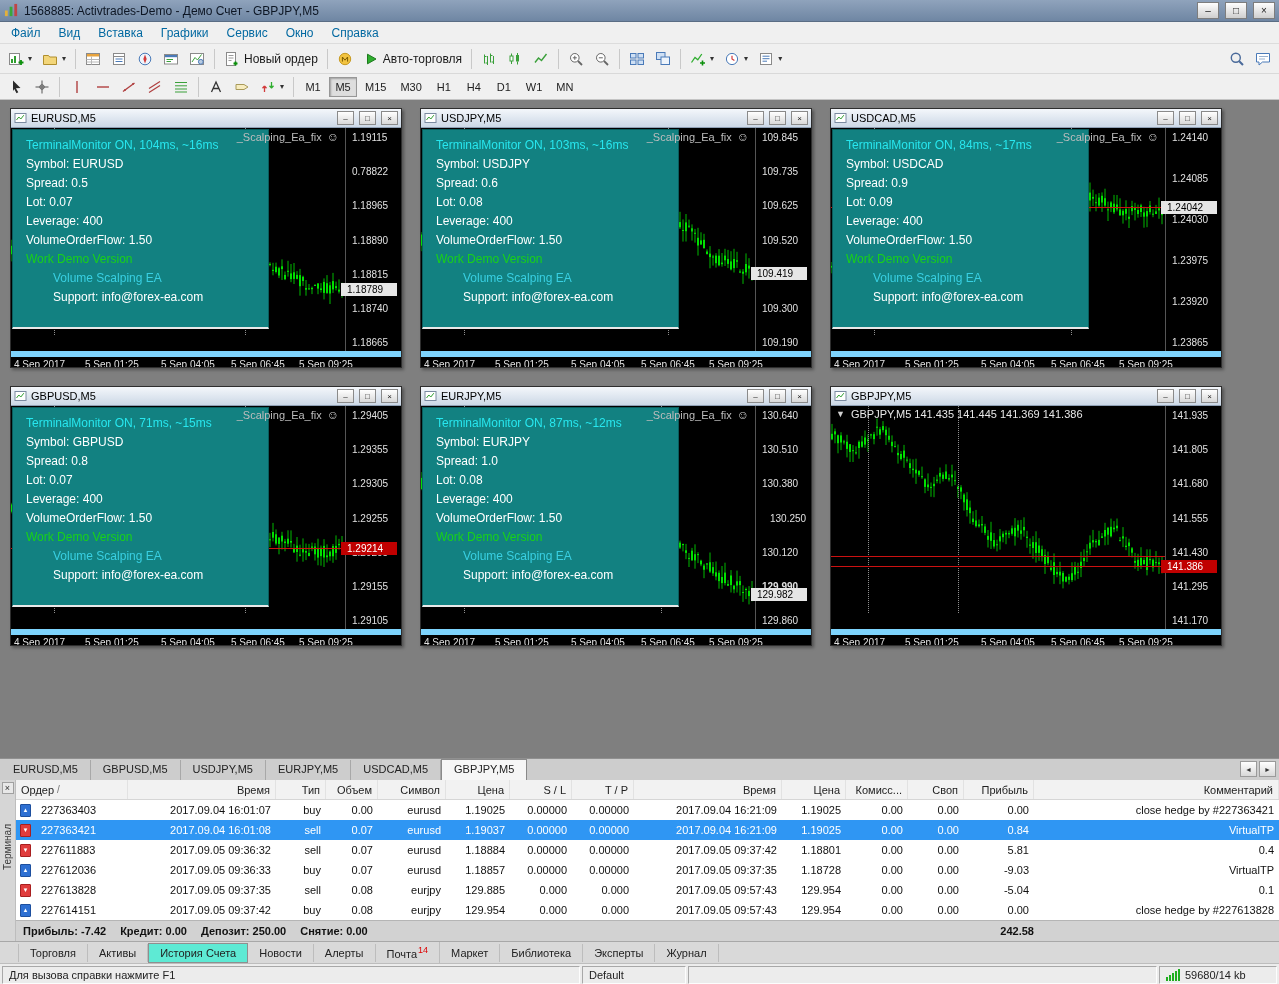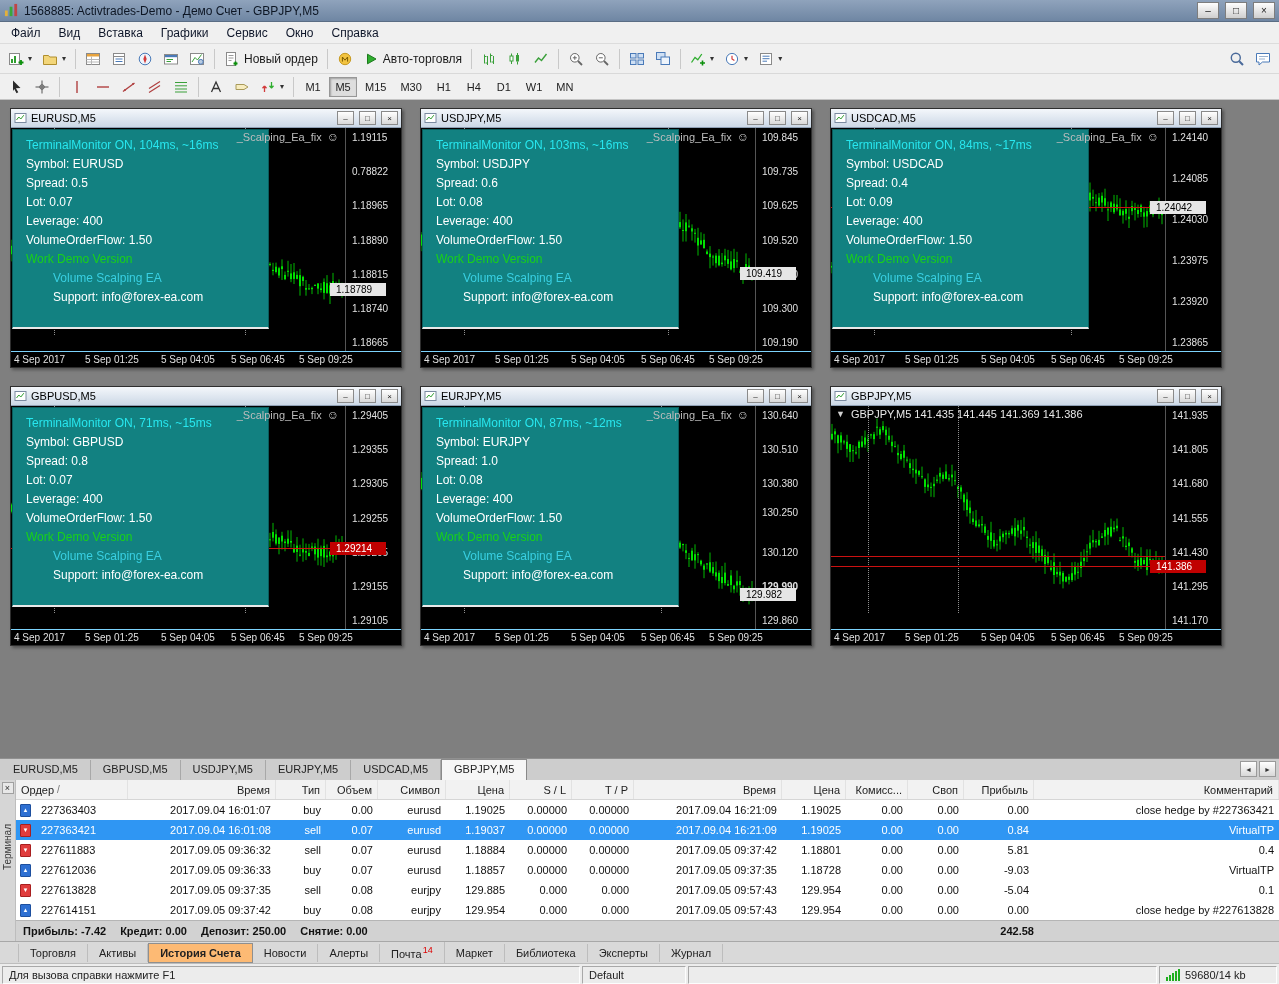--- a/index.html
+++ b/index.html
@@ -10,21 +10,21 @@
   
   .titlebar{flex:0 0 22px;background:linear-gradient(#8fa3bc,#6f86a3);display:flex;align-items:center;
     padding:0 4px;gap:5px;border-bottom:1px solid #5a6d84}
   .title-text{font-size:12px;color:#0d1624}
   .tspacer{flex:1}
   .wbtn{width:22px;height:17px;border:1px solid #7d7d7d;background:linear-gradient(#fefefe,#cfcfcf);
     display:flex;align-items:center;justify-content:center;font-size:10px;color:#222;margin-left:1px}
 
   
   .menubar{flex:0 0 22px;background:#f0f0f0;display:flex;align-items:center;padding-left:2px;
-    font-size:12px;color:#0f172a;border-bottom:1px solid #dcdcdc}
+    font-size:12px;color:#0369a1;border-bottom:1px solid #dcdcdc}
   .menu-item{padding:2px 9px;border-radius:2px}
   .toolbar{background:#f0f0f0;display:flex;align-items:center;padding:0 3px}
   .tb1{flex:0 0 30px;border-bottom:1px solid #d9d9d9}
   .tb2{flex:0 0 26px;border-bottom:1px solid #c4c4c4}
   .tbtn{height:24px;min-width:26px;display:flex;align-items:center;justify-content:center;gap:4px;
     padding:0 4px;border:1px solid transparent;border-radius:2px}
   .tbtn .lbl{font-size:12px;color:#1a1a1a;white-space:nowrap}
   .drop{font-size:8px;color:#333}
   .tsep{width:1px;height:20px;background:#c9c9c9;margin:0 4px}
   .icon svg{display:block}
@@ -40,26 +40,26 @@
   .cw-title{flex:0 0 19px;background:linear-gradient(#f4f7fb,#ccd8e6);border-bottom:1px solid #8fa0b5;
     display:flex;align-items:center;padding:0 3px;gap:4px}
   .cw-title .t{font-size:11px;color:#000;flex:1;white-space:nowrap}
   .cwbtn{width:17px;height:14px;border:1px solid #8a8a8a;background:linear-gradient(#fff,#d9d9d9);
     font-size:8px;display:flex;align-items:center;justify-content:center;color:#222;margin-left:1px;flex:0 0 17px}
   .cw-body{position:relative;flex:1;overflow:hidden;background:#000}
   .plot{position:absolute;left:0;top:0}
   .scale{position:absolute;right:0;top:0;width:56px;height:223px;border-left:1px solid #555;
     font-size:10px;color:#e0e0e0;background:#000;z-index:2}
   .scale span{position:absolute;left:6px;white-space:nowrap}
-  .times{position:absolute;left:0;right:0;bottom:0;height:16px;border-top:1px solid #7dd3fc;
+  .times{position:absolute;left:0;right:0;bottom:0;height:16px;border-top:6px solid #7dd3fc;
     font-size:10px;color:#e0e0e0;background:#000;z-index:2}
   .times span{position:absolute;top:2px;white-space:nowrap}
   .vline{position:absolute;top:0;height:207px;border-left:1px dotted #8f8f8f;z-index:1}
   .redline{position:absolute;left:0;width:334px;border-top:1px solid #cc1111;z-index:1}
-  .tag{position:absolute;right:15px;width:56px;font-size:10px;line-height:13px;padding-left:6px;z-index:5}
+  .tag{position:absolute;right:4px;width:56px;font-size:10px;line-height:13px;padding-left:6px;z-index:5}
   .tag.light{background:#e6e6e6;color:#000}
   .tag.red{background:#c00000;color:#fff}
   .panel{position:absolute;left:1px;top:1px;width:257px;height:200px;background:#128181;
     border:1px solid #0a5c5c;border-bottom:2px solid #e8e8e8;padding:6px 0 0 13px;z-index:3;
     font-size:12px;line-height:19px;overflow:hidden}
   .p-mon{color:#27e7ef}
   .p-w{color:#fff}
   .p-demo{color:#19d219}
   .p-ea{color:#39cfe2;padding-left:27px}
   .p-sup{color:#fff;padding-left:27px}
@@ -103,21 +103,21 @@
   .oicon.sell{background:#e03c3c;border:1px solid #a81f1f}
   .t-summary{flex:0 0 21px;background:#d2d2d2;border-top:1px solid #b5b5b5;display:flex;align-items:center;
     font-size:11px;font-weight:bold;color:#111;padding-left:7px;position:relative}
   .t-summary .item{margin-right:14px;white-space:nowrap}
   .t-summary .bal{position:absolute;right:245px}
 
   .t-tabs{flex:0 0 22px;background:#d9d9d9;border-top:1px solid #a8a8a8;display:flex;align-items:center;
     padding-left:18px;font-size:11px;color:#222}
   .t-tab{padding:3px 11px;border-right:1px solid #bdbdbd;white-space:nowrap}
   .t-tab:first-child{border-left:1px solid #bdbdbd}
-  .t-tab.active{background:#fdba74;border:1px solid #8f8f8f;font-weight:bold}
+  .t-tab.active{background:#5eead4;border:1px solid #8f8f8f;font-weight:normal}
   .t-tab sup{color:#d00;font-size:9px;margin-left:1px}
 
   
   .statusbar{flex:0 0 22px;background:#ececec;border-top:1px solid #bdbdbd;display:flex;
     align-items:center;font-size:11px;color:#222;padding:0 2px;gap:2px}
   .sb-cell{height:18px;display:flex;align-items:center;padding:0 6px;border:1px solid;
     border-color:#a8a8a8 #fdfdfd #fdfdfd #a8a8a8;white-space:nowrap;overflow:hidden}
   .sb-help{width:578px}
   .sb-profile{width:104px}
   .sb-spacer{flex:1;height:18px;border:1px solid;border-color:#a8a8a8 #fdfdfd #fdfdfd #a8a8a8}
@@ -1234,21 +1234,21 @@
             <rect x="327" y="80.3" width="2" height="2.1" fill="#00e100"></rect>
             <line x1="331" x2="331" y1="76.2" y2="96.2" stroke="#00b900" stroke-width="1"></line>
             <rect x="330" y="86.1" width="2" height="1.0" fill="#00e100"></rect>
           </svg>
           <div class="vline" style="left: 43px;"></div>
           <div class="vline" style="left: 240px;"></div>
           <div class="redline" style="top: 79px;"></div>
           <div class="panel">
             <div class="p-mon">TerminalMonitor ON, 84ms, ~17ms</div>
             <div class="p-w">Symbol: USDCAD</div>
-            <div class="p-w">Spread: 0.4</div>
+            <div class="p-w">Spread: 0.9</div>
             <div class="p-w">Lot: 0.09</div>
             <div class="p-w">Leverage: 400</div>
             <div class="p-w">VolumeOrderFlow: 1.50</div>
             <div class="p-demo">Work Demo Version</div>
             <div class="p-ea">Volume Scalping EA</div>
             <div class="p-sup">Support: info@forex-ea.com</div>
           </div>
           <div class="wm">
             <span>_Scalping_Ea_fix</span>
             <span class="sm">☺</span>
@@ -1798,21 +1798,21 @@
             <div class="p-sup">Support: info@forex-ea.com</div>
           </div>
           <div class="wm">
             <span>_Scalping_Ea_fix</span>
             <span class="sm">☺</span>
           </div>
           <div class="scale">
             <span style="top: 4px;">130.640</span>
             <span style="top: 38px;">130.510</span>
             <span style="top: 72px;">130.380</span>
-            <span style="top: 101px;">130.250</span>
+            <span style="top: 107px; margin-left: 8px;">130.250</span>
             <span style="top: 141px;">130.120</span>
             <span style="top: 175px; font-weight: bold;">129.990</span>
             <span style="top: 209px;">129.860</span>
           </div>
           <div class="tag light" style="top: 182px;">129.982</div>
           <div class="times">
             <span style="left: 3px;">4 Sep 2017</span>
             <span style="left: 74px;">5 Sep 01:25</span>
             <span style="left: 150px;">5 Sep 04:05</span>
             <span style="left: 220px;">5 Sep 06:45</span>

